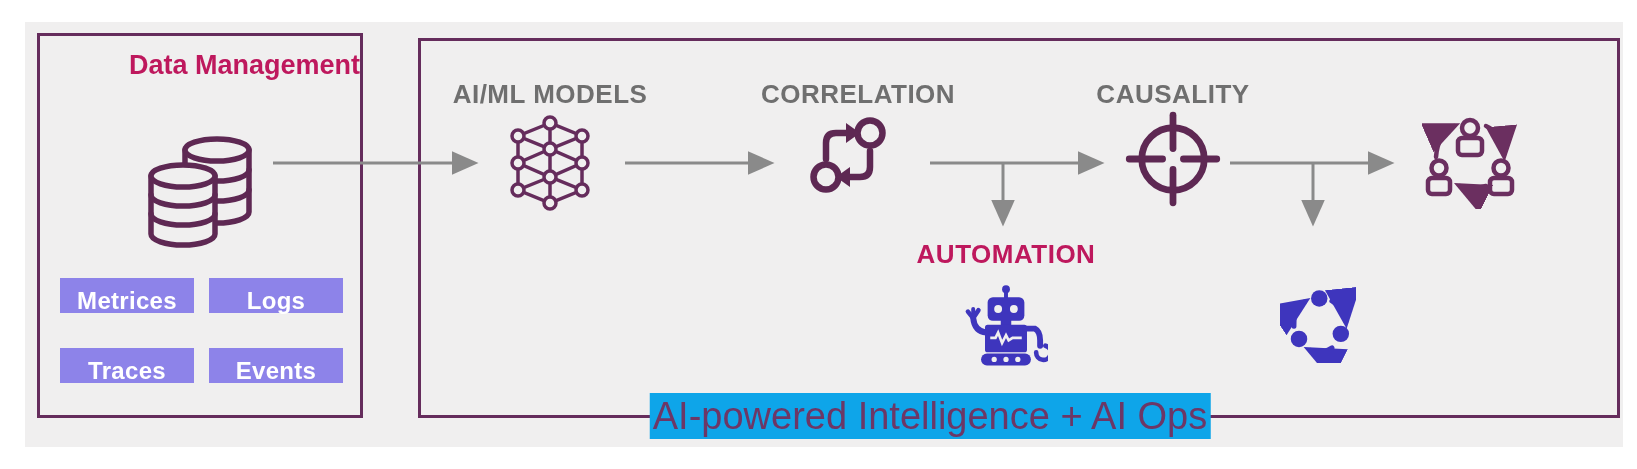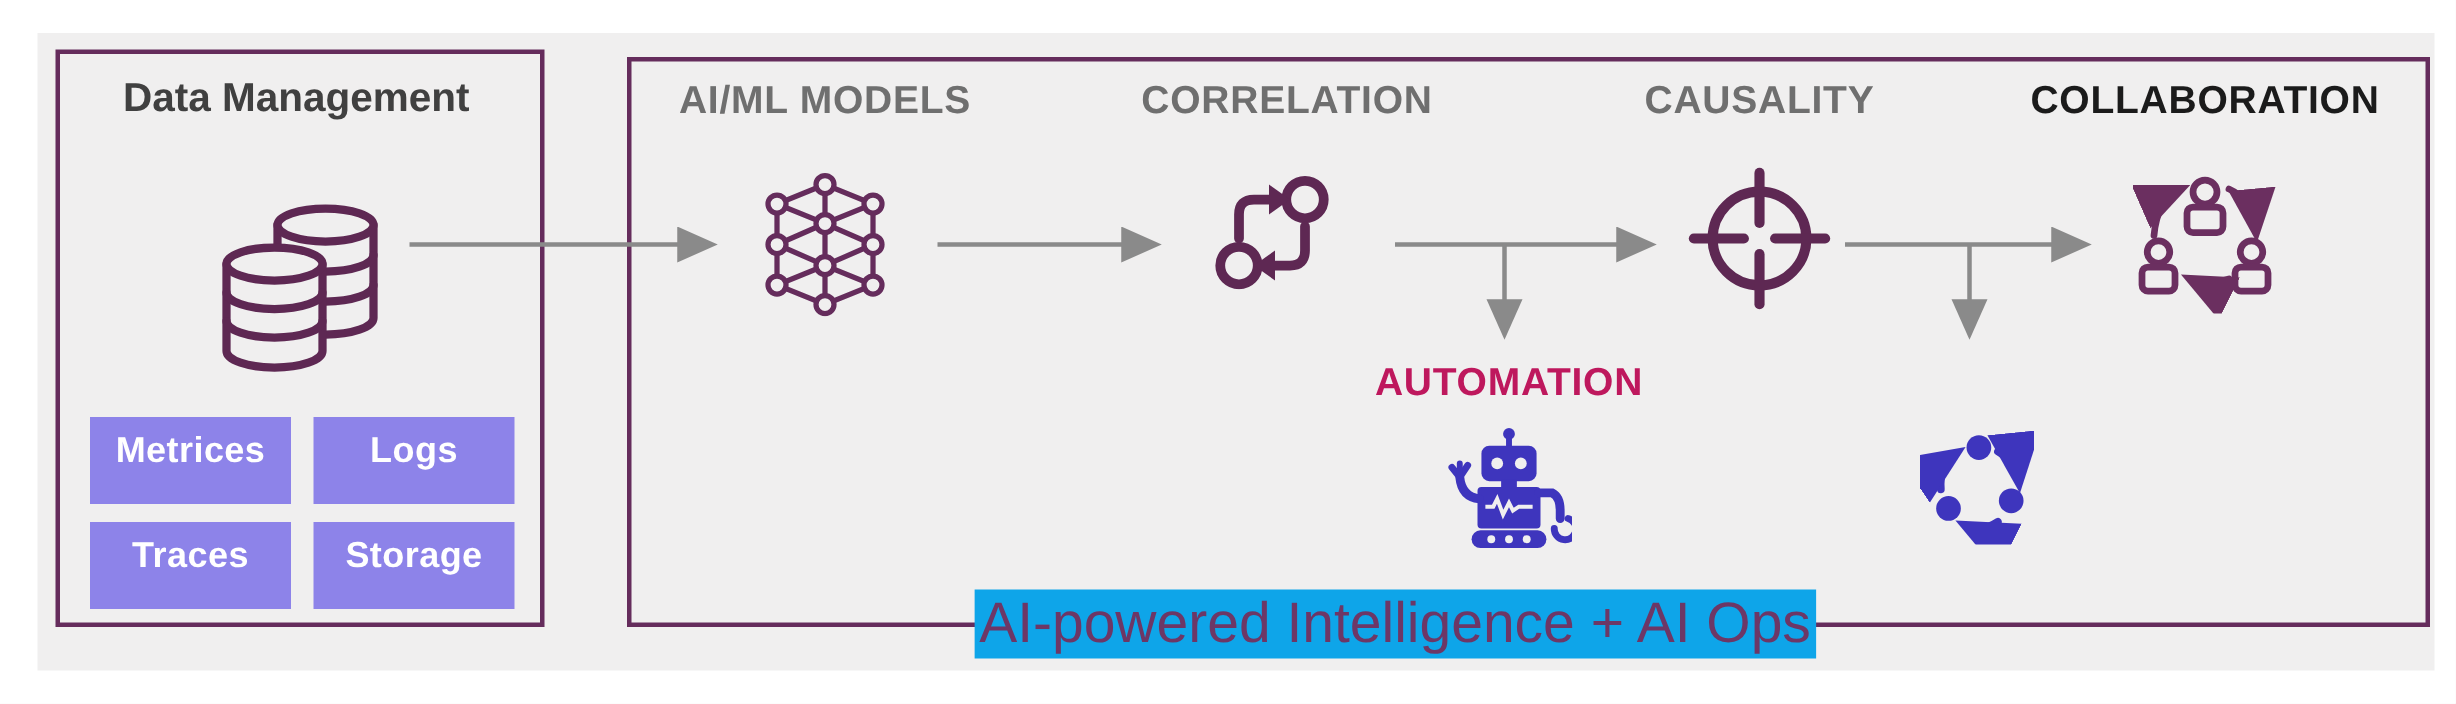--- a/index.html
+++ b/index.html
@@ -6,35 +6,35 @@
   .scene{position:relative;width:1637px;height:469px;background:#ffffff;
          font-family:"Liberation Sans",sans-serif;overflow:hidden;}
   .canvas{position:absolute;left:25px;top:22px;width:1598px;height:425px;background:#f0efef;}
 
   
   .leftbox{position:absolute;left:12px;top:11px;width:326px;height:385px;
            border:3px solid #652c5c;box-sizing:border-box;}
   .rightbox{position:absolute;left:393px;top:16px;width:1202px;height:380px;
             border:3px solid #652c5c;box-sizing:border-box;}
 
-  .leftbox-title{position:absolute;left:0;top:12px;width:100%;text-align:left;
-                 font-size:27px;font-weight:bold;color:#404040;line-height:34px;margin-left:42px;}
+  .leftbox-title{position:absolute;left:0;top:12px;width:100%;text-align:right;
+                 font-size:27px;font-weight:bold;color:#be185d;line-height:34px;}
 
   .db-icon{position:absolute;left:105px;top:92px;}
 
-  .chip{position:absolute;width:134px;height:58px;background:#8d83e9;
+  .chip{position:absolute;width:134px;height:35px;background:#8d83e9;
         color:#ffffff;font-size:24px;font-weight:bold;text-align:center;
         line-height:46px;letter-spacing:0.3px;}
   .chip.m{left:20px;top:242px;}
   .chip.l{left:169px;top:242px;}
   .chip.t{left:20px;top:312px;}
   .chip.e{left:169px;top:312px;}
 
   
-  .stage-label{position:absolute;width:260px;top:10px;text-align:center;
+  .stage-label{position:absolute;width:260px;top:38px;text-align:center;
                font-size:26px;font-weight:bold;color:#6f6f6f;letter-spacing:0.5px;}
   .stage-label.dark{color:#1b1b1b;}
   .branch-label{position:absolute;width:260px;top:198px;text-align:center;
                 font-size:26px;font-weight:bold;color:#be185d;letter-spacing:0.5px;}
 
   .icon{position:absolute;}
 
   .caption{position:absolute;left:509px;top:352px;transform:translateX(-50%);
            font-size:38px;color:#6d3766;background:#0ea5e9;padding:0 3px;
            white-space:nowrap;z-index:5;line-height:46px;}
@@ -64,29 +64,28 @@
           <path d="M6,48 V106 A32 11 0 0 0 70,106 V48"></path>
           <path d="M6,67 A32 11 0 0 0 70,67" fill="none"></path>
           <path d="M6,86 A32 11 0 0 0 70,86" fill="none"></path>
           <ellipse cx="38" cy="48" rx="32" ry="11"></ellipse>
         </g>
       </svg>
 
       <div class="chip m">Metrices</div>
       <div class="chip l">Logs</div>
       <div class="chip t">Traces</div>
-      <div class="chip e">Storage</div>
+      <div class="chip e">Events</div>
     </div>
 
     <div class="rightbox">
 
       <div class="stage-label" style="left:-1px">AI/ML MODELS</div>
       <div class="stage-label" style="left:307px">CORRELATION</div>
       <div class="stage-label" style="left:622px">CAUSALITY</div>
-      <div class="stage-label dark" style="left:919px">COLLABORATION</div>
 
       <div class="branch-label" style="left:455px">AUTOMATION</div>
 
       <svg class="icon" style="left:87px;top:74px" width="84" height="96" viewBox="0 0 84 96">
         <g stroke="#652c5c" stroke-width="3.5" fill="none">
           <path d="M42,8 V88"></path>
           <path d="M42,8 L10,21 L42,34 L74,21 Z"></path>
           <path d="M10,21 V75 M74,21 V75"></path>
           <path d="M42,34 L10,48 L42,62 L74,48 Z"></path>
           <path d="M42,62 L10,75 L42,88 L74,75 Z"></path>

